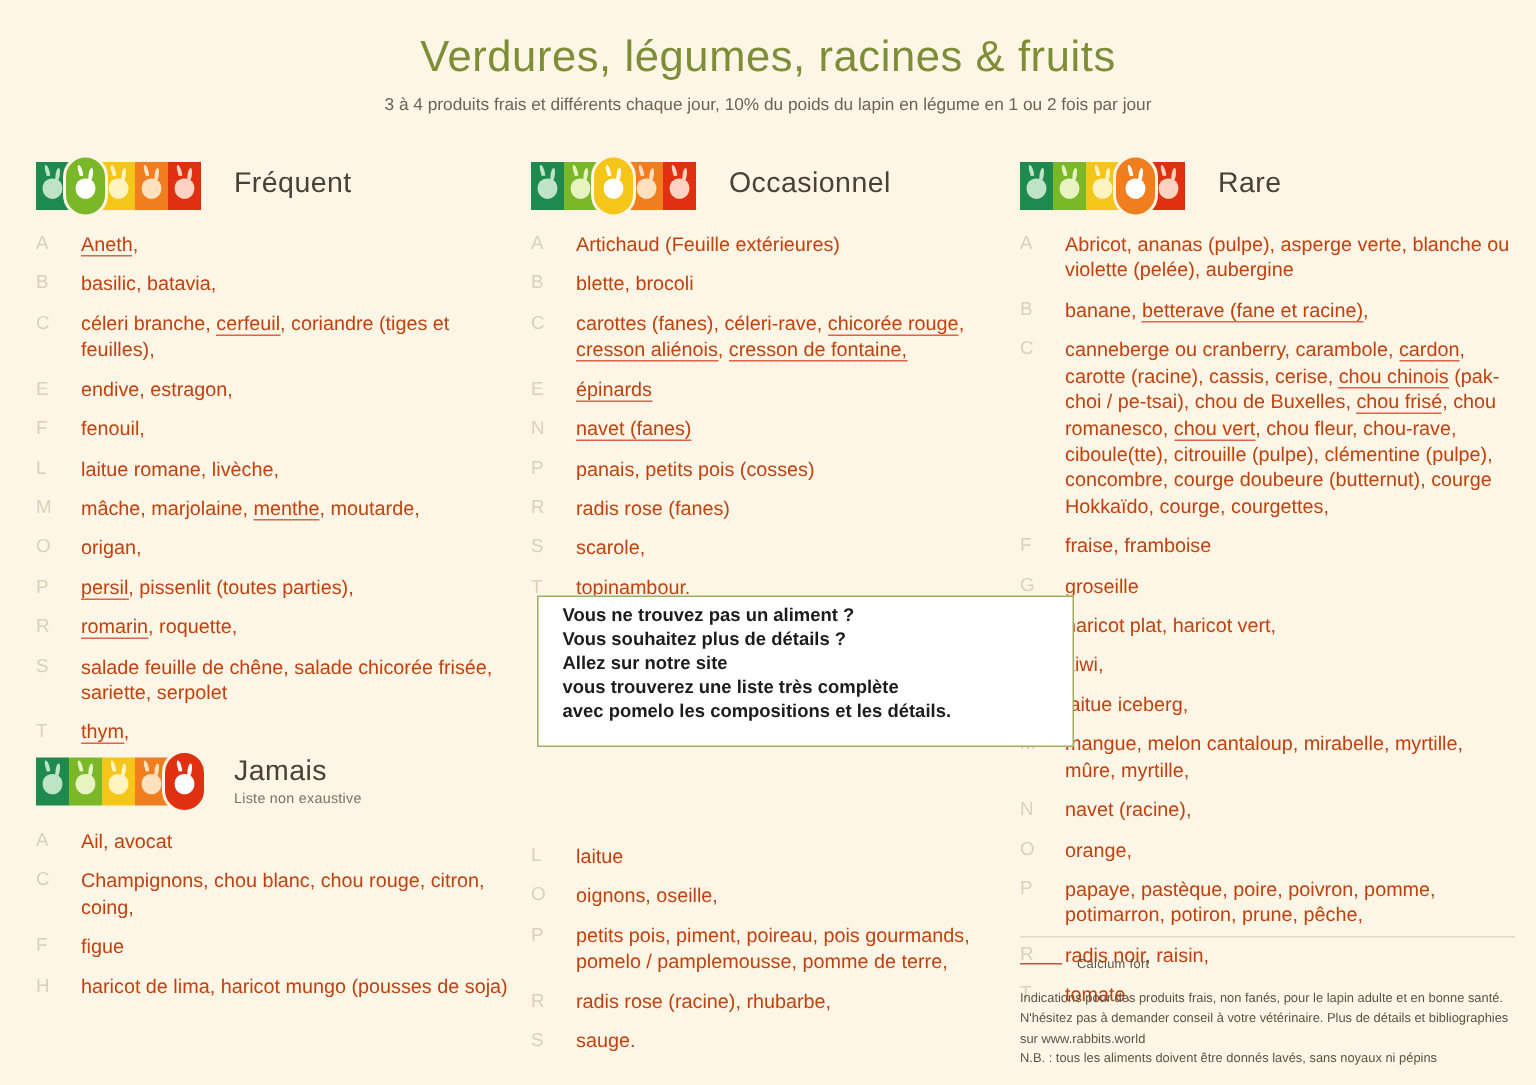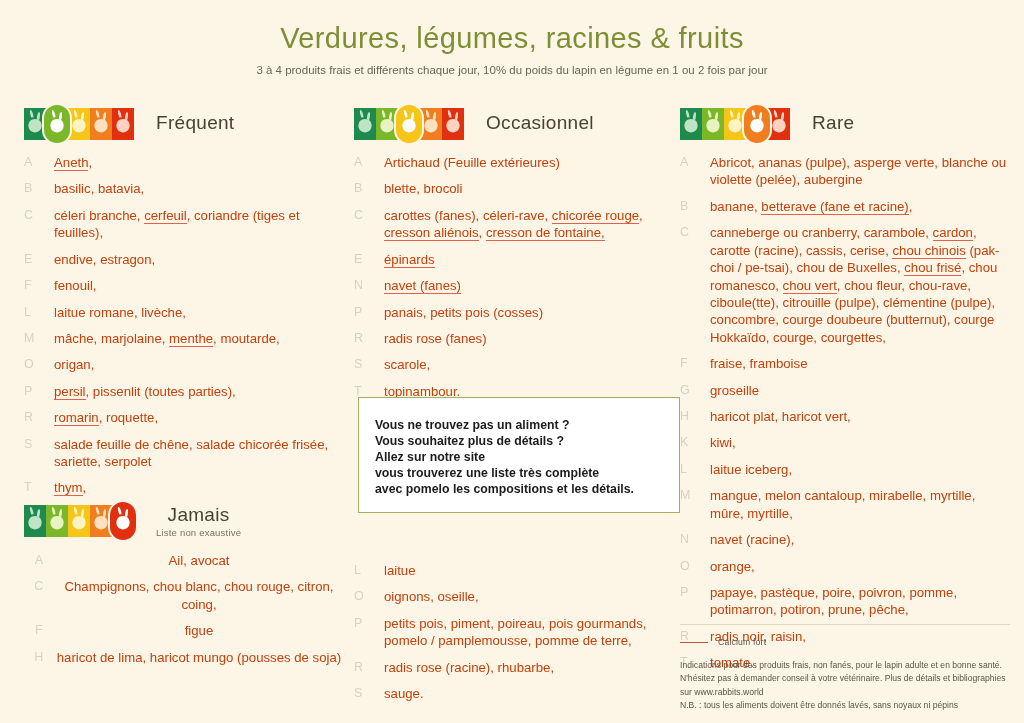--- a/index.html
+++ b/index.html
@@ -126,25 +126,25 @@
   .cal {
     border-bottom: 1.4px solid #E0624A;
     padding-bottom: 0px;
   }
 
   
   .callout {
     position: absolute;
     left: 358px;
     top: 397px;
-    width: 322px;
+    width: 358px;
     box-sizing: border-box;
     background: #FFFFFF;
     border: 1px solid #9FAE5E;
-    padding: 20px 16px 14px 16px;
+    padding: 5px 16px 14px 16px;
   }
   .callout-line {
     font-size: 12.3px;
     line-height: 1.30;
     color: #1C1C1C;
     font-weight: bold;
   }
 
   
   .footer {
@@ -187,21 +187,21 @@
   }
 
   
   .jamais {
     position: absolute;
     left: 0;
     top: 505px;
     width: 690px;
     display: flex;
   }
-  .jamais-left { width: 344px; padding-left: 24px; box-sizing: border-box; text-align: center; }
+  .jamais-left { width: 344px; padding-left: 24px; box-sizing: border-box; }
   .jamais-right { width: 336px; padding-left: 10px; box-sizing: border-box; padding-top: 57px;}
 </style>
 </head>
 <body>
 
 <div class="page">
 
   <div class="header">
     <h1 class="title">Verdures, légumes, racines &amp; fruits</h1>
     <p class="subtitle">3 à 4 produits frais et différents chaque jour, 10% du poids du lapin en légume en 1 ou 2 fois par jour</p>

